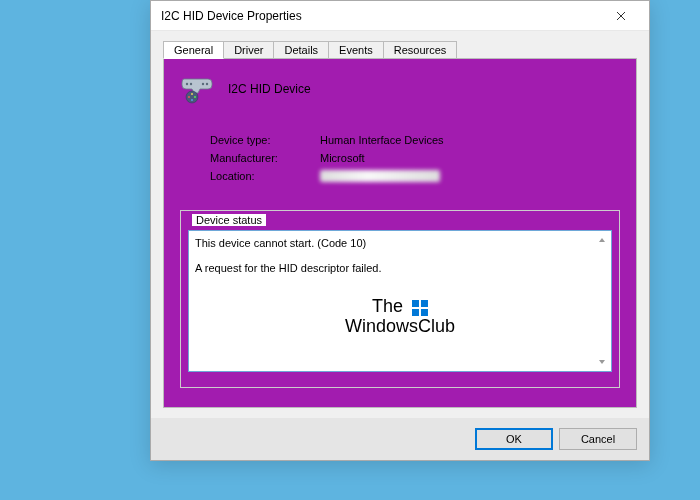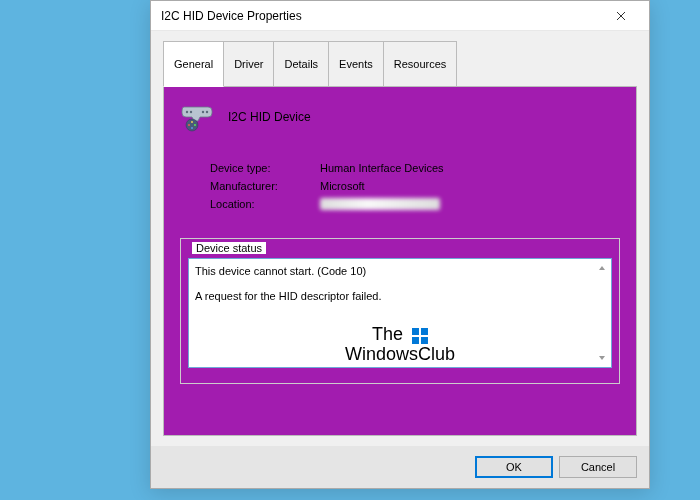--- a/index.html
+++ b/index.html
@@ -46,21 +46,21 @@
     .content {
       padding: 10px 12px 10px 12px;
       background: #f0f0f0;
     }
     .tabs {
       display: flex;
       position: relative;
       z-index: 2;
     }
     .tab {
-      padding: 16px 10px;
+      padding: 2px 10px;
       background: #f0f0f0;
       border: 1px solid #bbb;
       border-bottom: none;
       font-size: 11px;
       cursor: pointer;
       margin-right: -1px;
       position: relative;
     }
     .tab.active {
       background: #fff;
@@ -129,21 +129,21 @@
       position: relative;
       background: #fff;
       padding: 0 4px;
       margin-left: 4px;
       font-size: 11px;
       z-index: 2;
       display: inline-block;
     }
     .status-box {
       width: 100%;
-      height: 110px;
+      height: 142px;
       border: 1px solid #6ea8d8;
       margin-top: 4px;
       padding: 4px 6px;
       font-size: 11px;
       line-height: 1.5;
       position: relative;
       background: #fff;
     }
     .scroll-up, .scroll-down {
       position: absolute;

